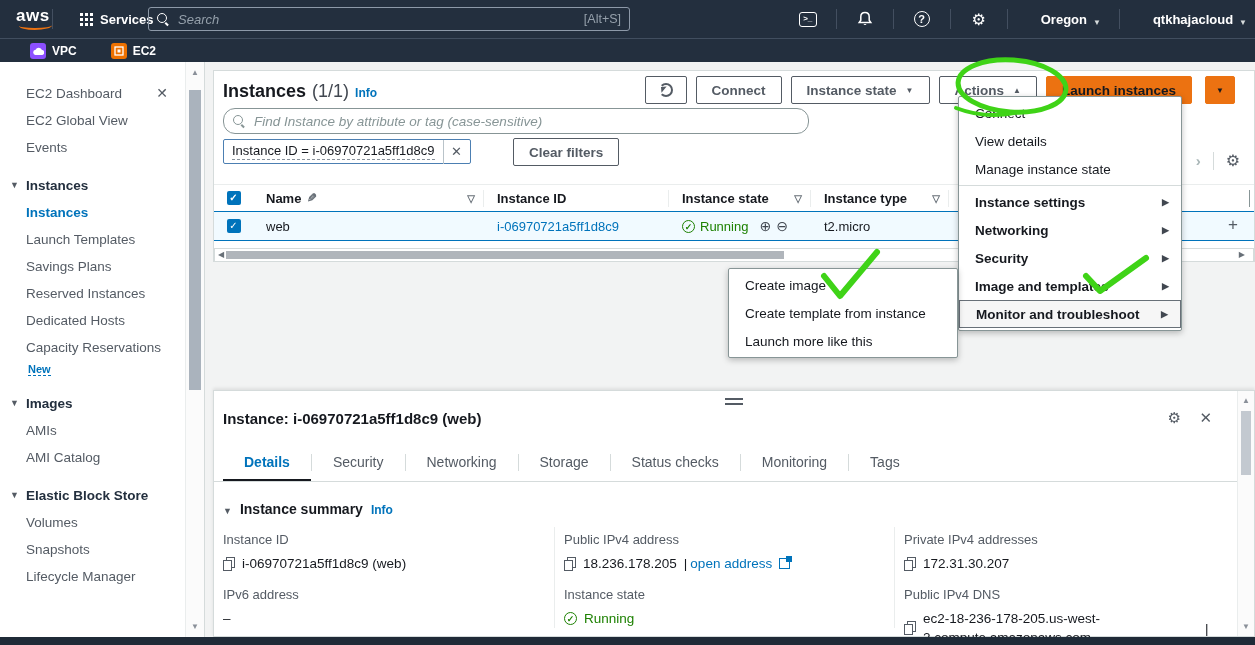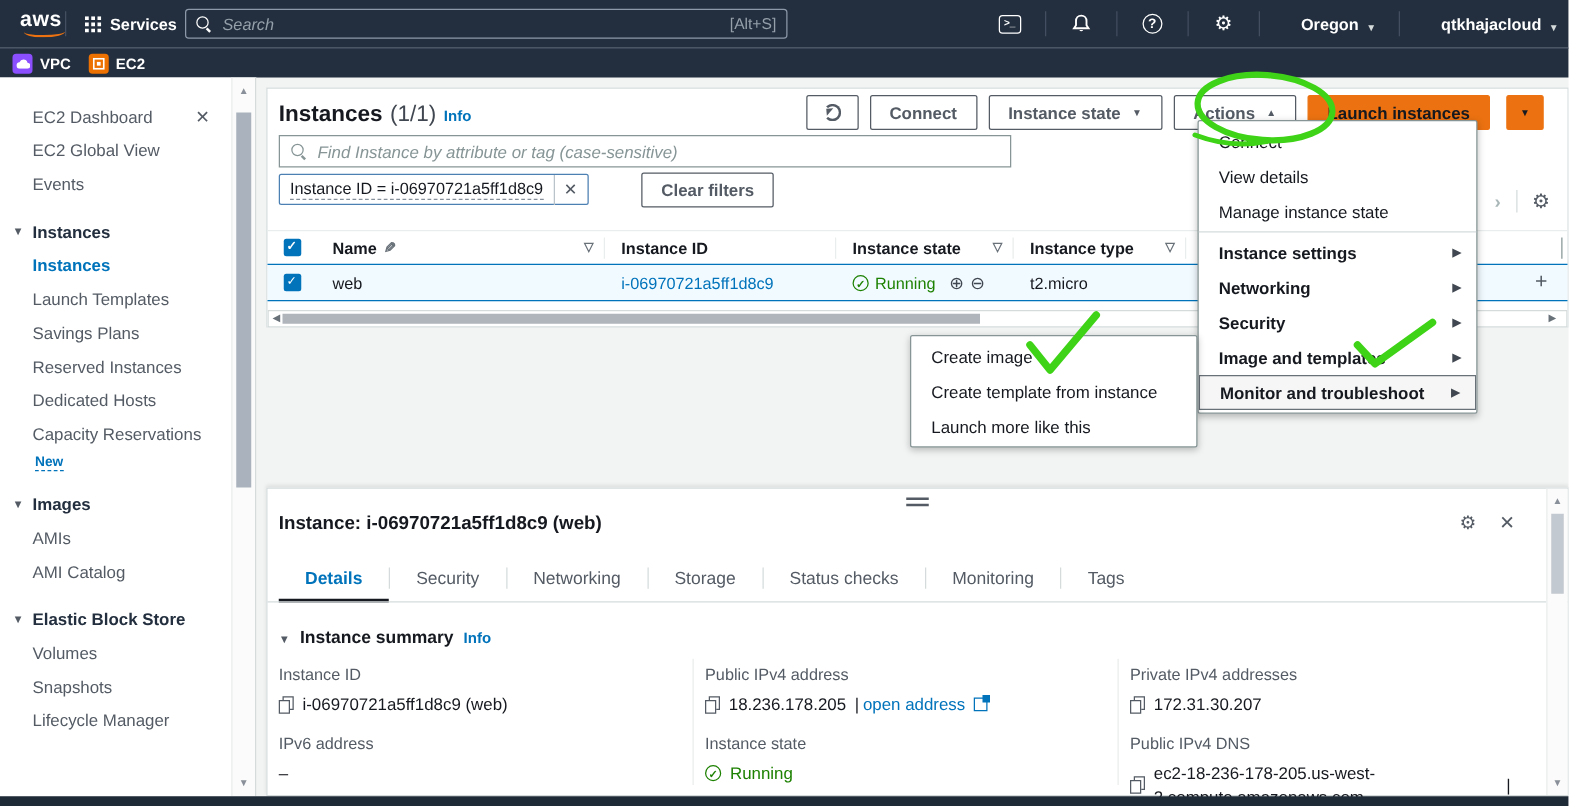--- a/index.html
+++ b/index.html
@@ -4,41 +4,41 @@
 <style>
   html,body{margin:0;padding:0;background:#fff;}
   *{box-sizing:border-box;}
   #app{position:relative;width:1255px;height:645px;background:#f2f3f3;font-family:"Liberation Sans",sans-serif;overflow:hidden;color:#16191f;}
 
   
   .topnav{position:absolute;left:0;top:0;width:100%;height:38px;background:#232f3e;color:#fff;}
   .aws-logo{position:absolute;left:16px;top:6px;font-weight:bold;font-size:17px;letter-spacing:.5px;color:#fff;}
   .aws-logo::after{content:"";position:absolute;left:3px;right:-2px;bottom:-4px;height:7px;border-bottom:2px solid #ec7211;border-radius:0 0 60% 55%;}
   .nav-sep{position:absolute;top:9px;width:1px;height:20px;background:#434f60;}
-  .services{position:absolute;left:68px;top:0;height:38px;display:flex;align-items:center;gap:7px;font-size:13px;font-weight:bold;cursor:pointer;}
+  .services{position:absolute;left:80px;top:0;height:38px;display:flex;align-items:center;gap:7px;font-size:13px;font-weight:bold;cursor:pointer;}
   .nav-search{position:absolute;left:148px;top:7px;width:482px;height:24px;border:1px solid #8d99a8;border-radius:3px;display:flex;align-items:center;padding:0 8px;gap:8px;}
   .nav-search .ph{font-style:italic;color:#95a0ab;font-size:13px;flex:1;}
   .nav-search .alts{color:#95a0ab;font-size:12.5px;}
   .mag{display:inline-block;width:13px;height:13px;position:relative;}
   .mag::before{content:"";position:absolute;left:0;top:0;width:8px;height:8px;border:1.6px solid #fff;border-radius:50%;}
   .mag::after{content:"";position:absolute;left:9px;top:9px;width:4px;height:1.6px;background:#fff;transform:rotate(45deg);transform-origin:0 0;}
   .mag.gray::before{border-color:#879596;}
   .mag.gray::after{background:#879596;}
   .nav-right{position:absolute;right:8px;top:0;height:38px;display:flex;align-items:center;gap:18px;font-size:13px;}
   .nav-right .vsep{width:1px;height:20px;background:#434f60;}
   .nav-ico{display:flex;align-items:center;justify-content:center;width:20px;height:20px;cursor:pointer;}
   .term-ico{width:18px;height:15px;border:1.6px solid #fff;border-radius:3px;font-size:8px;line-height:12px;text-align:center;color:#fff;font-weight:bold;}
   .help-ico{width:16px;height:16px;border:1.6px solid #fff;border-radius:50%;font-size:11px;line-height:14px;text-align:center;color:#fff;font-weight:bold;}
   .gear-glyph{font-size:16px;color:#fff;}
   .ddcaret{font-size:8px;margin-left:6px;color:#d5dbdb;}
   .nav-drop{display:flex;align-items:flex-end;cursor:pointer;font-weight:bold;margin-left:15px;}
 
   
   .favbar{position:absolute;left:0;top:38px;width:100%;height:24px;background:#232f3e;border-top:1px solid #414e5f;display:flex;align-items:center;gap:14px;padding-left:10px;color:#fff;}
-  .fav{display:flex;align-items:center;gap:6px;font-size:12px;font-weight:bold;cursor:pointer;}
+  .fav{display:flex;align-items:center;gap:6px;font-size:12px;font-weight:bold;cursor:pointer;margin-left:20px;}
   .fav-ico{width:16px;height:16px;border-radius:3px;display:flex;align-items:center;justify-content:center;}
 
   
   .sidebar{position:absolute;left:0;top:62px;width:205px;height:575px;background:#fff;border-right:1px solid #d5dbdb;font-size:13.5px;padding-top:18px;overflow:hidden;}
   .sb-item{position:relative;height:27px;line-height:27px;padding-left:26px;color:#545b64;cursor:pointer;white-space:nowrap;}
   .sb-item.active{color:#0073bb;font-weight:bold;}
   .sb-section{position:relative;height:27px;line-height:27px;padding-left:26px;color:#232f3e;font-weight:bold;cursor:pointer;margin-top:11px;}
   .sb-tri{position:absolute;left:10px;top:0;font-size:9px;color:#545b64;}
   .sb-new{height:18px;line-height:16px;padding-left:28px;margin-bottom:2px;}
   .sb-new span{color:#0073bb;font-size:11px;font-weight:bold;border-bottom:1px dashed #0073bb;cursor:pointer;}
@@ -55,21 +55,21 @@
   .refresh-ico::after{content:"";position:absolute;left:-4px;top:-2px;border:4px solid transparent;border-right-color:#545b64;transform:rotate(40deg);}
 
   
   .card{position:absolute;left:213px;top:70px;width:1042px;height:192px;background:#fff;border:1px solid #d5dbdb;}
   .card-title{position:absolute;left:9px;top:10px;display:flex;align-items:baseline;gap:6px;}
   .card-title h1{margin:0;font-size:18px;font-weight:bold;color:#16191f;display:inline;}
   .card-title .count{font-size:18px;color:#414750;font-weight:normal;}
   .info-link{font-size:12px;color:#0073bb;font-weight:bold;cursor:pointer;}
   .toolbar{position:absolute;right:19px;top:5px;display:flex;gap:9px;}
   .split{display:flex;gap:13px;}
-  .find-box{position:absolute;left:9px;top:37px;width:586px;height:26px;border:1px solid #879596;border-radius:0;display:flex;align-items:center;gap:8px;padding:0 9px;background:#fff;}
+  .find-box{position:absolute;left:9px;top:37px;width:586px;height:26px;border:1px solid #879596;border-radius:12px;display:flex;align-items:center;gap:8px;padding:0 9px;background:#fff;}
   .find-box .ph{font-style:italic;color:#879596;font-size:13.5px;}
   .chip{position:absolute;left:9px;top:68px;height:25px;border:1px solid #4c7fb2;border-radius:2px;background:#fff;display:flex;align-items:center;cursor:pointer;}
   .chip .txt{font-size:13px;color:#16191f;border-bottom:1px dashed #87919b;margin:0 8px;padding-bottom:1px;}
   .chip .chip-sep{width:1px;height:24px;background:#b9c3c9;}
   .chip .x{width:26px;text-align:center;color:#545b64;font-size:13px;}
   .clear-btn{position:absolute;left:299px;top:67px;}
   .pager{position:absolute;right:14px;top:80px;display:flex;align-items:center;gap:12px;color:#545b64;}
   .pager .next{color:#aab7b8;font-size:15px;font-weight:bold;cursor:pointer;}
   .pager .vsep{width:1px;height:18px;background:#d5dbdb;}
   .pager .gear-glyph{color:#545b64;cursor:pointer;}

